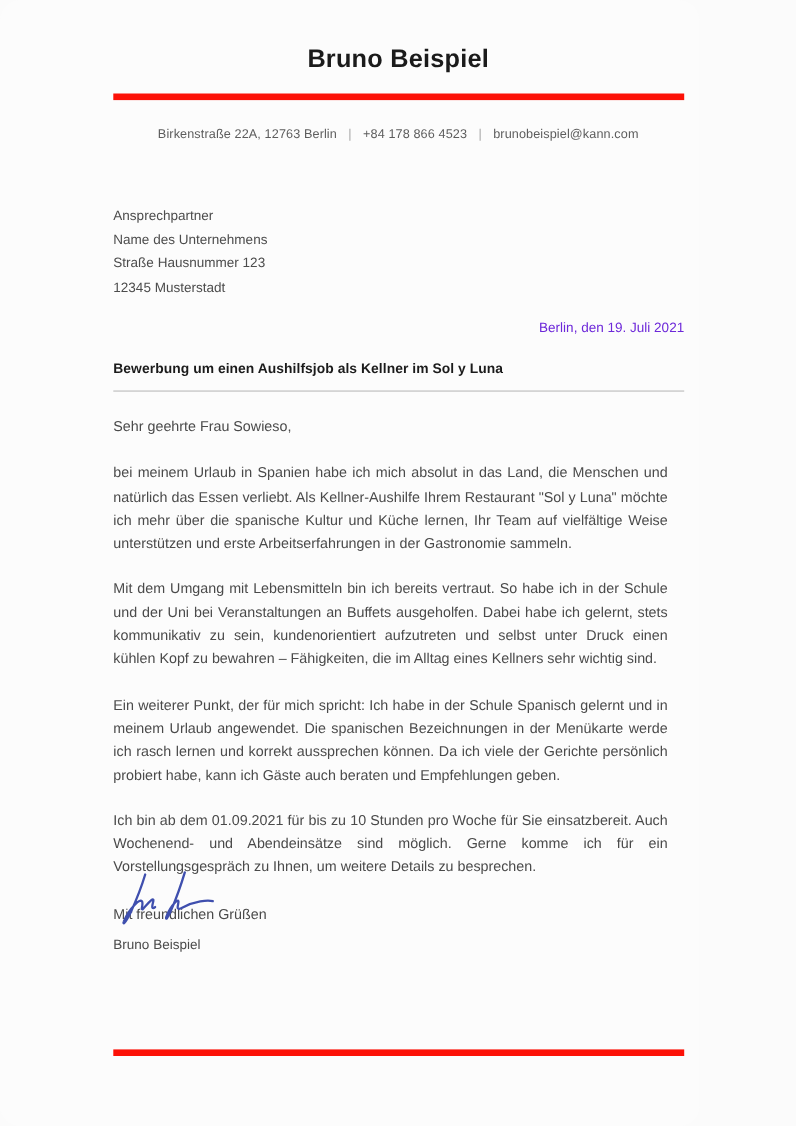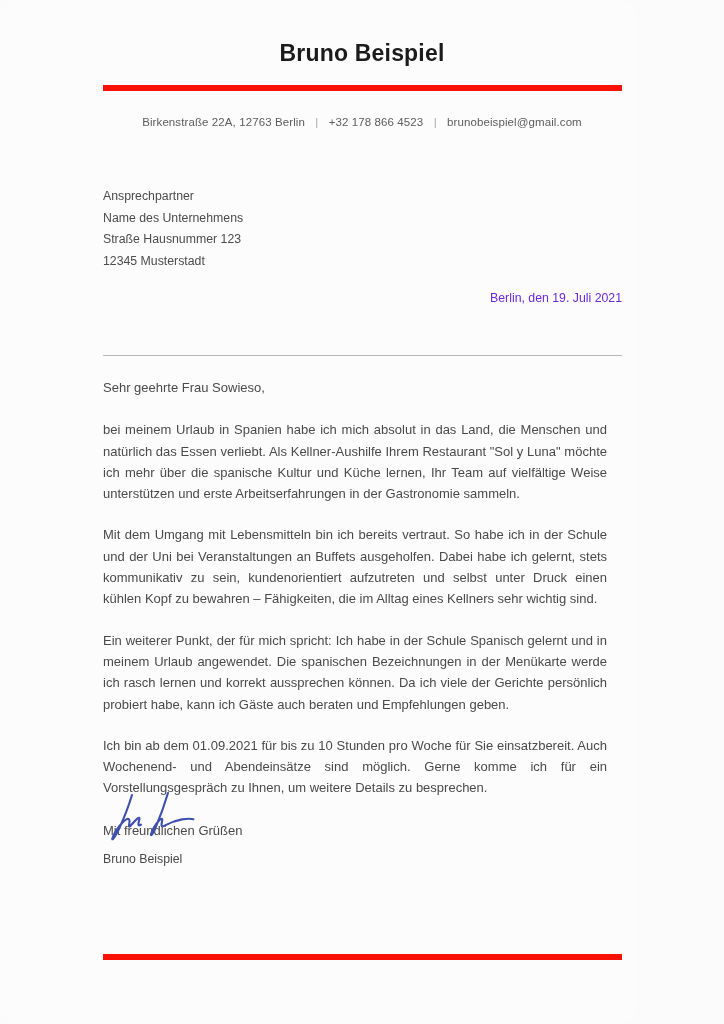--- a/index.html
+++ b/index.html
@@ -145,34 +145,35 @@
 
 <div class="page">
 
   <div class="letter-name">Bruno Beispiel</div>
 
   <div class="rule-red top"></div>
 
   <div class="contact-line">
     <span>Birkenstraße 22A, 12763 Berlin</span>
     <span class="sep">|</span>
-    <span>+32 178 866 4523</span>
+    <span>+84 178 866 4523</span>
     <span class="sep">|</span>
-    <span>brunobeispiel@gmail.com</span>
+    <span>brunobeispiel@kann.com</span>
   </div>
 
   <div class="recipient">
     <div>Ansprechpartner</div>
     <div>Name des Unternehmens</div>
     <div>Straße Hausnummer 123</div>
     <div>12345 Musterstadt</div>
   </div>
 
   <div class="date-line">Berlin, den 19. Juli 2021</div>
 
+  <div class="subject">Bewerbung um einen Aushilfsjob als Kellner im Sol y Luna</div>
 
   <div class="rule-gray"></div>
 
   <div class="body-block">
     <p class="salutation">Sehr geehrte Frau Sowieso,</p>
     <p class="para">bei meinem Urlaub in Spanien habe ich mich absolut in das Land, die Menschen und natürlich das Essen verliebt. Als Kellner-Aushilfe Ihrem Restaurant "Sol y Luna" möchte ich mehr über die spanische Kultur und Küche lernen, Ihr Team auf vielfältige Weise unterstützen und erste Arbeitserfahrungen in der Gastronomie sammeln.</p>
     <p class="para">Mit dem Umgang mit Lebensmitteln bin ich bereits vertraut. So habe ich in der Schule und der Uni bei Veranstaltungen an Buffets ausgeholfen. Dabei habe ich gelernt, stets kommunikativ zu sein, kundenorientiert aufzutreten und selbst unter Druck einen kühlen Kopf zu bewahren – Fähigkeiten, die im Alltag eines Kellners sehr wichtig sind.</p>
     <p class="para">Ein weiterer Punkt, der für mich spricht: Ich habe in der Schule Spanisch gelernt und in meinem Urlaub angewendet. Die spanischen Bezeichnungen in der Menükarte werde ich rasch lernen und korrekt aussprechen können. Da ich viele der Gerichte persönlich probiert habe, kann ich Gäste auch beraten und Empfehlungen geben.</p>
     <p class="para">Ich bin ab dem 01.09.2021 für bis zu 10 Stunden pro Woche für Sie einsatzbereit. Auch Wochenend- und Abendeinsätze sind möglich. Gerne komme ich für ein Vorstellungsgespräch zu Ihnen, um weitere Details zu besprechen.</p>
     <p class="closing">Mit freundlichen Grüßen</p>

